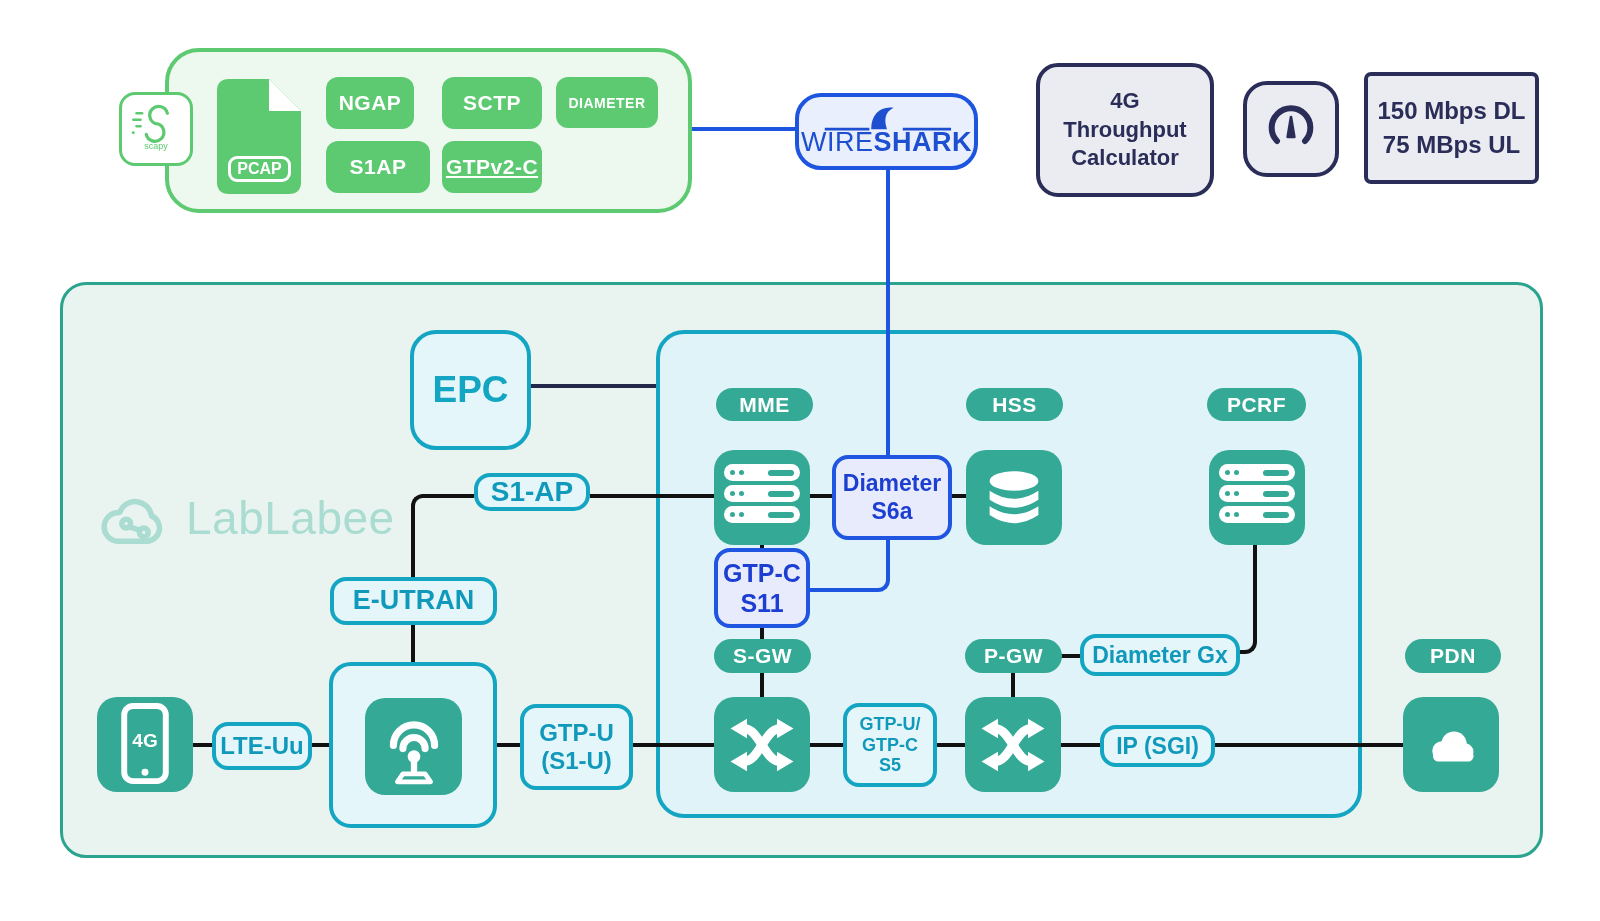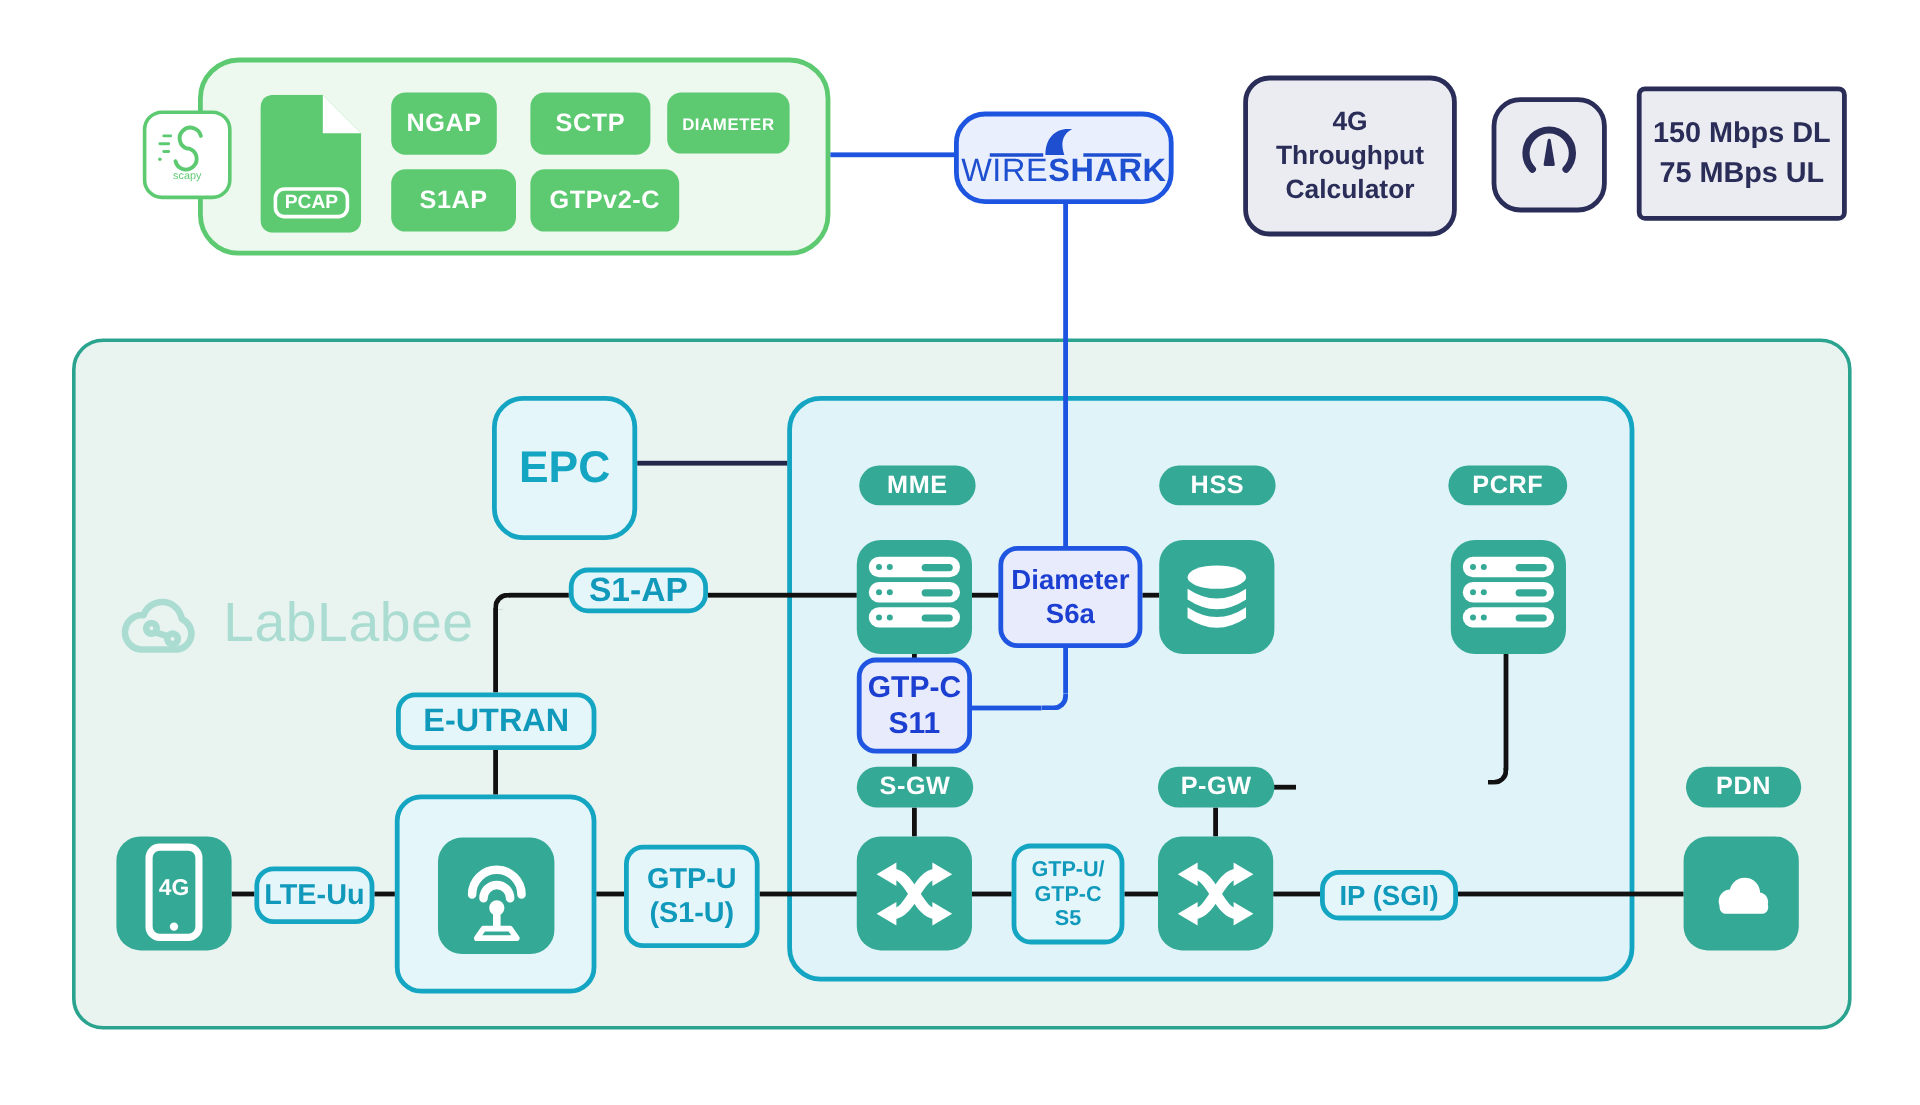--- a/index.html
+++ b/index.html
@@ -117,21 +117,21 @@
     </div>
   <div class="abs flexc green-chip" style="left:442px;top:77px;width:100px;height:52px;">
       <span>SCTP</span>
     </div>
   <div class="abs flexc green-chip" style="left:556px;top:77px;width:102px;height:51px;font-size:14px;">
       <span>DIAMETER</span>
     </div>
   <div class="abs flexc green-chip" style="left:326px;top:141px;width:104px;height:52px;">
       <span>S1AP</span>
     </div>
-  <div class="abs flexc green-chip" style="left:442px;top:141px;width:124px;height:52px;">
+  <div class="abs flexc green-chip" style="left:442px;top:141px;width:100px;height:52px;text-decoration:underline;">
       <span>GTPv2-C</span>
     </div>
 
   <div class="abs" style="left:795px;top:93px;width:183px;height:77px;background:#e9effc;border:4px solid #1d55e0;border-radius:26px;">
     <div style="display:flex;flex-direction:column;align-items:center;justify-content:center;height:100%;">
       <span style="height:26px;">
         <svg viewBox="0 0 150 28" width="150" height="26">
           <path d="M8 26 H56" stroke="#1d4fd0" stroke-width="3"></path>
           <path d="M92 26 H144" stroke="#1d4fd0" stroke-width="3"></path>
           <path d="M58 26 C58 10 68 1 82 3 C72 8 72 17 75 26 Z" fill="#1d4fd0"></path>
@@ -338,18 +338,21 @@
   </div>
 
   <div class="abs flexc cyan-chip" style="left:843px;top:703px;width:94px;height:84px;font-size:18px;">
     <div>
       <div>GTP-U/</div>
       <div>GTP-C</div>
       <div>S5</div>
     </div>
   </div>
 
+  <div class="abs flexc cyan-chip" style="left:1080px;top:634px;width:160px;height:42px;font-size:23px;">
+    <span>Diameter Gx</span>
+  </div>
 
   <div class="abs flexc cyan-chip" style="left:1100px;top:725px;width:115px;height:42px;font-size:23px;">
     <span>IP (SGI)</span>
   </div>
 
 </div>
 
 </body></html>

